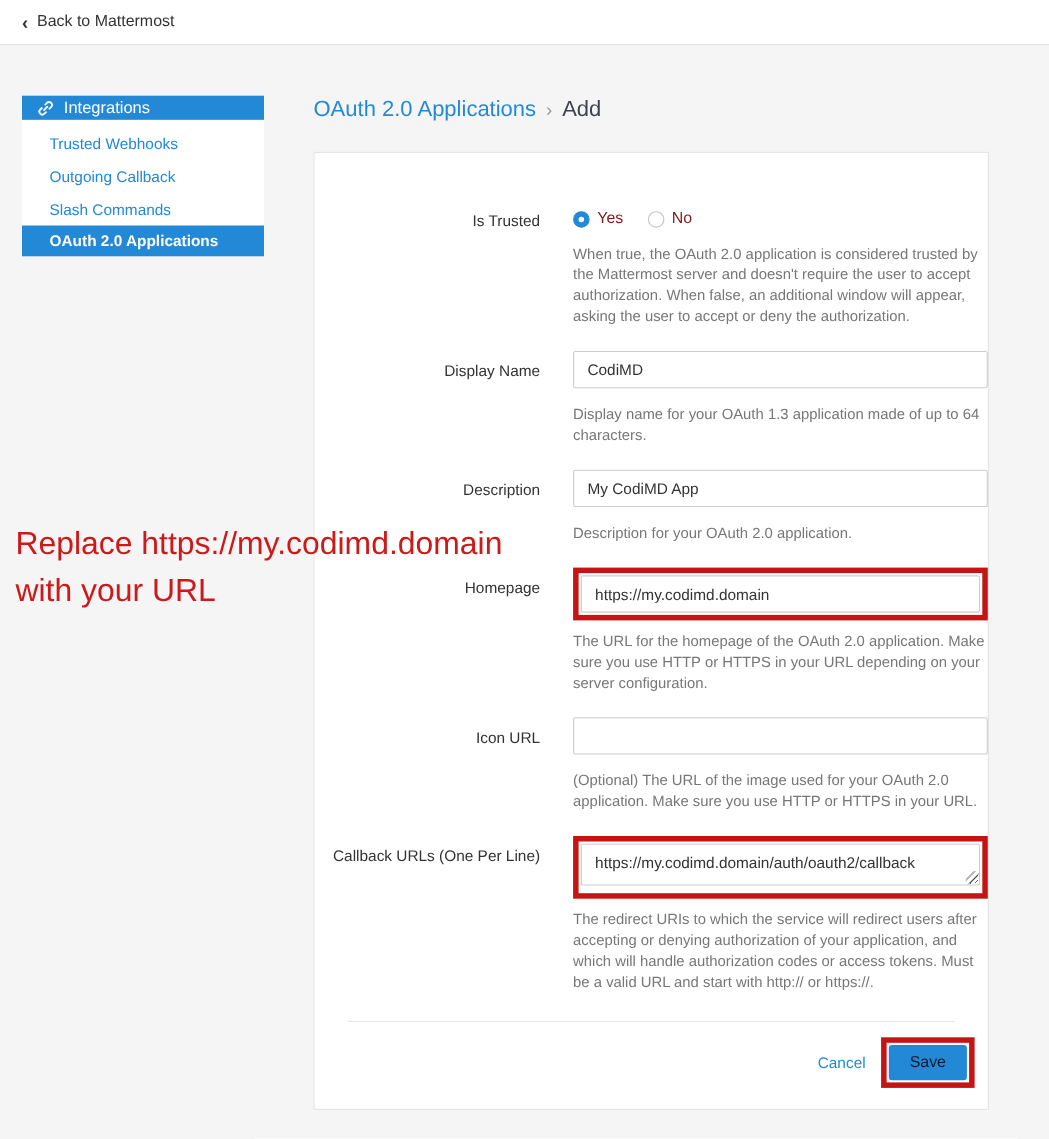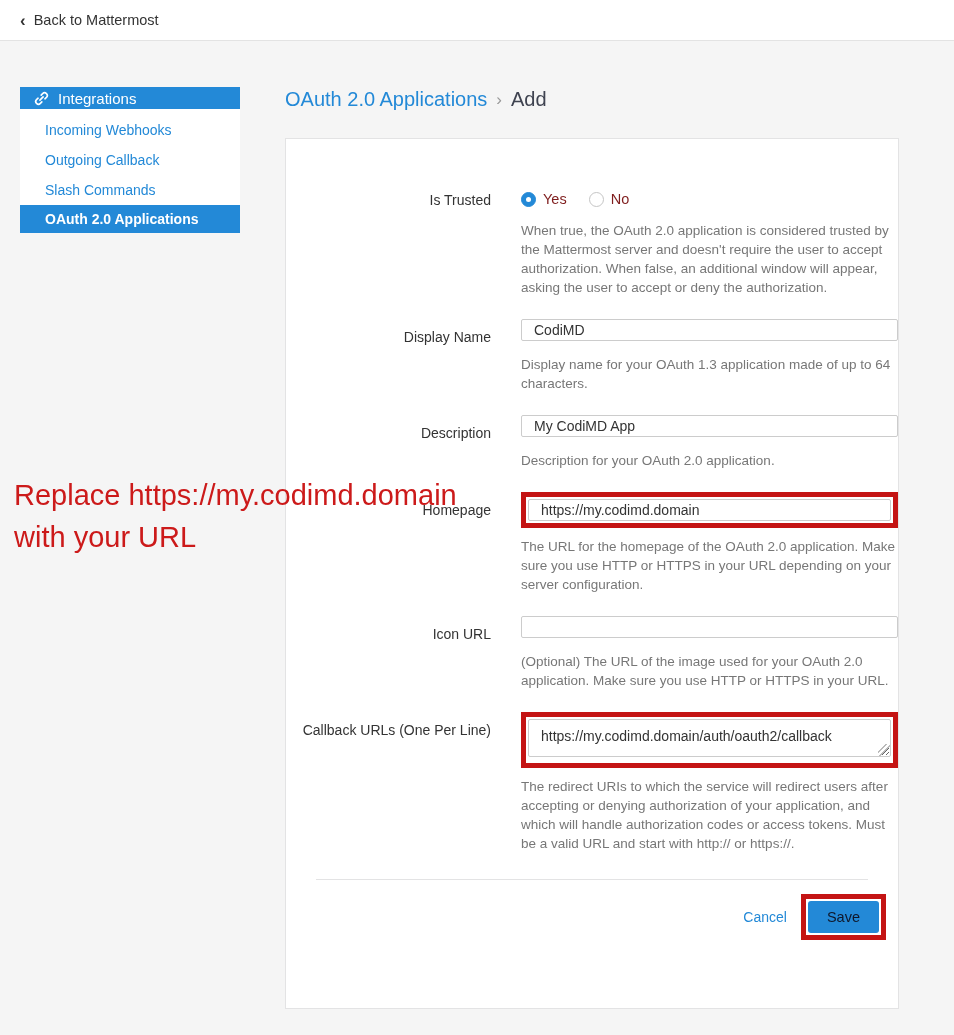--- a/index.html
+++ b/index.html
@@ -52,21 +52,21 @@
     padding:50px 0 18px 0;
   }
   .form-row{display:flex;padding:0 0 0 15px;margin-bottom:22px;}
   .form-label{
     width:190px;text-align:right;font-size:14px;color:#333;
     padding-top:8px;flex-shrink:0;line-height:1.5;
   }
   .form-row.radios .form-label{padding-top:1px;}
   .form-control{width:377px;margin-left:30px;}
   .text-input{
-    width:100%;height:22px;border:1px solid #ccc;border-radius:2px;
+    width:100%;height:34px;border:1px solid #ccc;border-radius:2px;
     padding:0 12px;font-size:14px;color:#333;
     font-family:"Liberation Sans","DejaVu Sans",sans-serif;outline:none;background:#fff;
   }
   .help-text{font-size:13.5px;color:#777;line-height:19px;margin-top:14px;}
   
   .radio-group{display:flex;align-items:center;gap:22px;padding-top:2px;}
   .radio-option{display:flex;align-items:center;gap:7px;font-size:14.5px;color:#7f1d1d;cursor:pointer;}
   .radio{
     width:15px;height:15px;border-radius:50%;
     border:1px solid #c5c5c5;background:#fff;position:relative;flex-shrink:0;
@@ -120,21 +120,21 @@
     <span style="display:flex;">
       <svg width="15" height="15" viewBox="0 0 24 24" fill="none" stroke="#fff" stroke-width="2.6" stroke-linecap="round">
         <path d="M9.5 14.5 L14.5 9.5"></path>
         <path d="M11.5 6.5 l2.3-2.3 a4.3 4.3 0 0 1 6.1 6.1 L17.5 12.5"></path>
         <path d="M12.5 17.5 l-2.3 2.3 a4.3 4.3 0 0 1 -6.1 -6.1 L6.5 11.5"></path>
       </svg>
     </span>
     <span>Integrations</span>
   </div>
   <div class="sidebar-list">
-    <span class="sidebar-item">Incoming Webhooks</span>
+    <span class="sidebar-item">Trusted Webhooks</span>
     <span class="sidebar-item">Outgoing Callback</span>
     <span class="sidebar-item">Slash Commands</span>
     <span class="sidebar-item active">OAuth 2.0 Applications</span>
   </div>
 </div>
 
 <div class="main">
   <div class="breadcrumb">
     <span class="parent">OAuth 2.0 Applications</span>
     <span class="sep">›</span>

